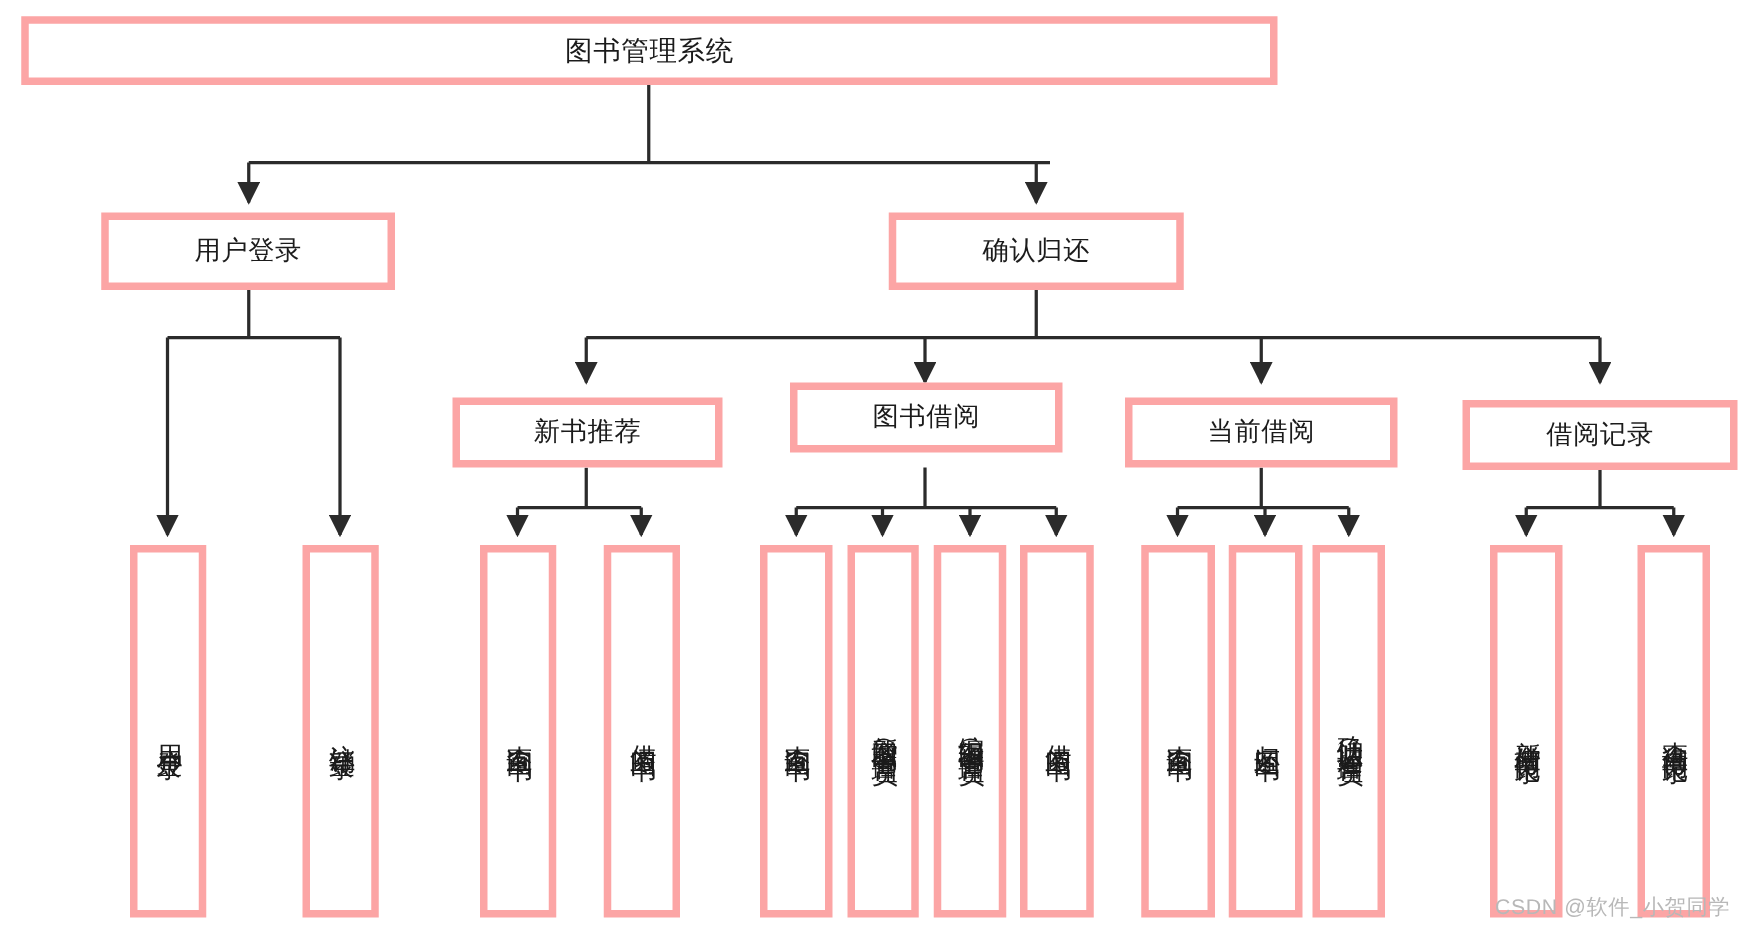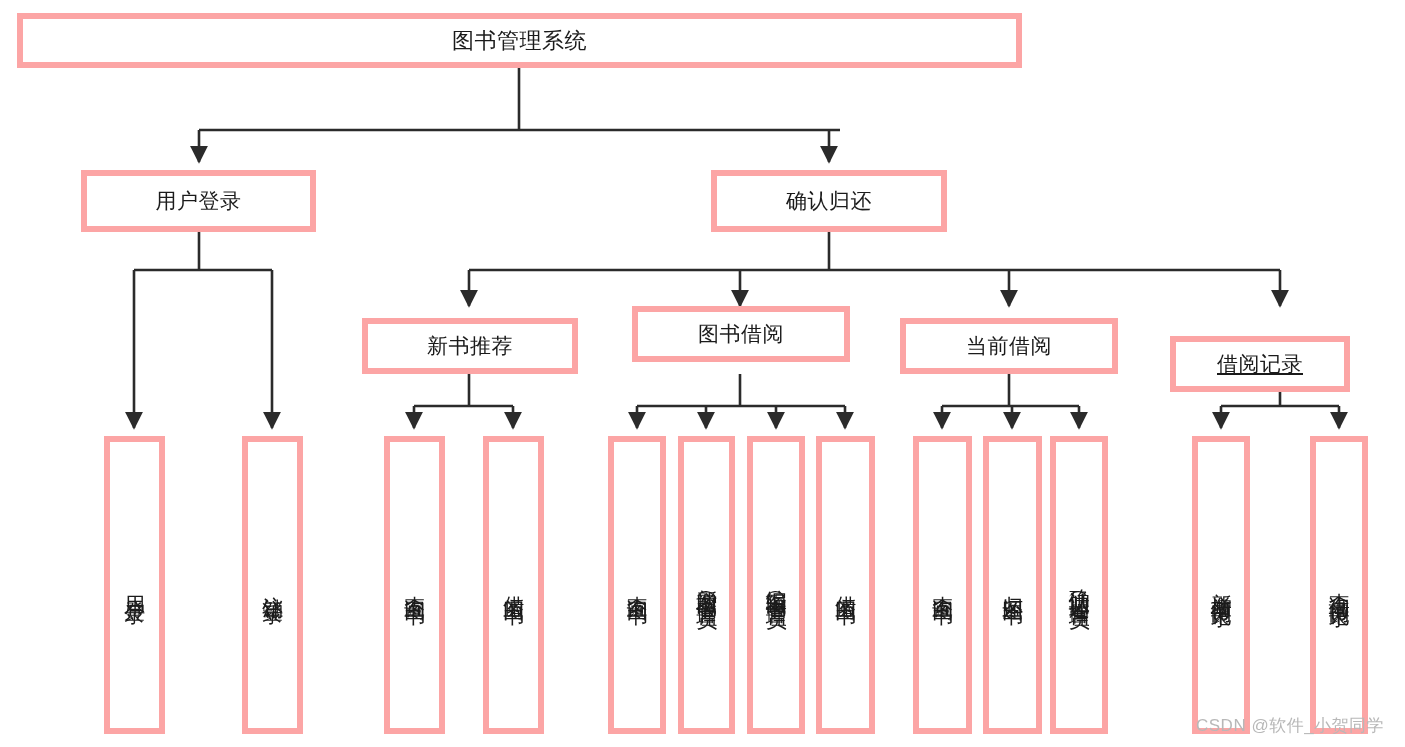--- a/index.html
+++ b/index.html
@@ -134,21 +134,21 @@
 
   <div class="node" style="left:362px; top:318px; width:216px; height:56px;">
     <span class="label">新书推荐</span>
   </div>
   <div class="node" style="left:632px; top:306px; width:218px; height:56px;">
     <span class="label">图书借阅</span>
   </div>
   <div class="node" style="left:900px; top:318px; width:218px; height:56px;align-items:center;">
     <span class="label">当前借阅</span>
   </div>
-  <div class="node" style="left:1170px; top:336px; width:180px; height:56px;text-decoration:underline;">
+  <div class="node" style="left:1170px; top:320px; width:220px; height:56px;">
     <span class="label">借阅记录</span>
   </div>
 
   <div class="node vertical" style="left:104px; top:436px; width:61px; height:298px;">
     <span class="label">用户登录</span>
   </div>
   <div class="node vertical" style="left:242px; top:436px; width:61px; height:298px;">
     <span class="label">注销登录</span>
   </div>
 

